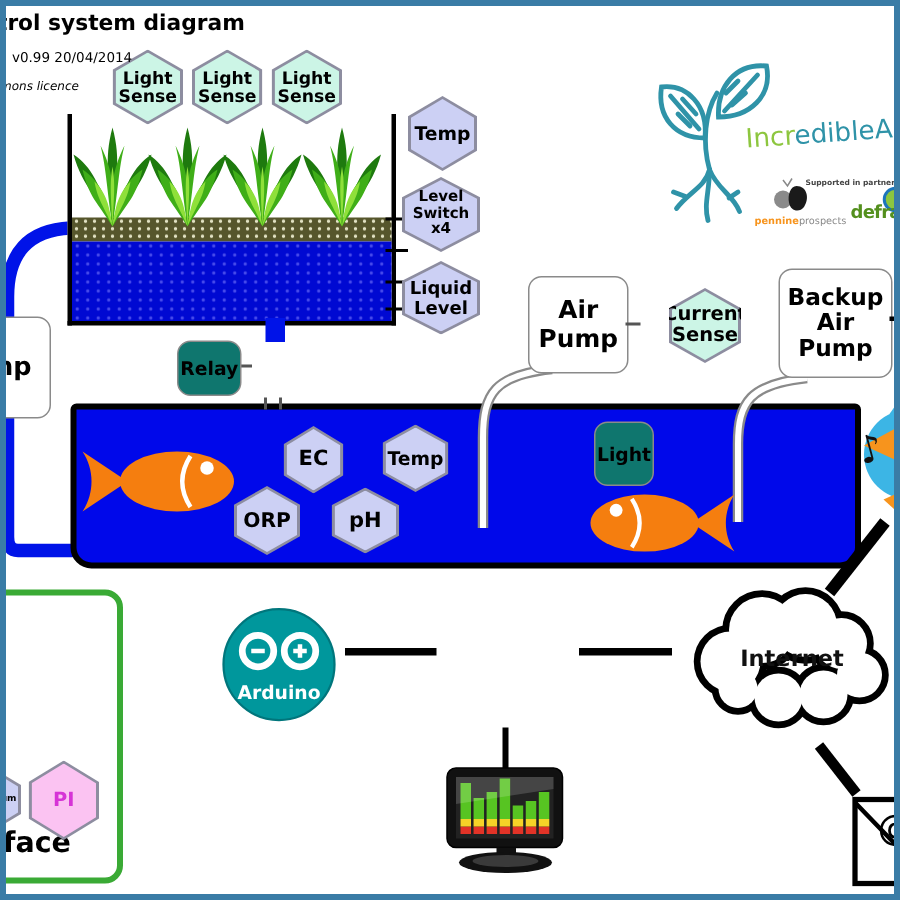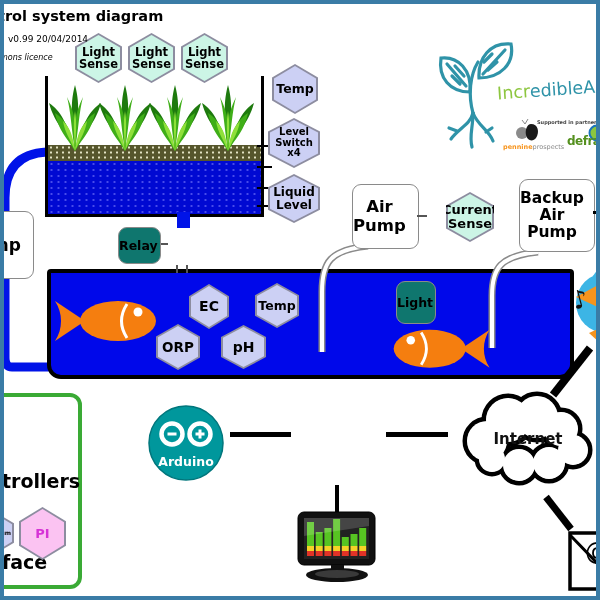--- a/index.html
+++ b/index.html
@@ -7,21 +7,21 @@
          font-family:"DejaVu Sans",sans-serif;color:#000;}
   #stage svg{position:absolute;left:0;top:0;pointer-events:none;}
   .abs{position:absolute;}
   .hex{position:absolute;display:flex;align-items:center;justify-content:center;text-align:center;
        font-weight:bold;white-space:pre-line;line-height:1.06;
        clip-path:polygon(50% 0,100% 27%,100% 73%,50% 100%,0 73%,0 27%);background:#8d8da0;z-index:5;}
   .hex::before{content:"";position:absolute;inset:2px;
        clip-path:polygon(50% 0,100% 27%,100% 73%,50% 100%,0 73%,0 27%);background:var(--f);}
   .hex>span{position:relative;z-index:1;}
   .lav{--f:#ccd0f4;} .mint{--f:#ccf5e6;} .pinkhex{--f:#fbc3f2;}
-  .rbox{position:absolute;display:flex;align-items:center;justify-content:flex-start;text-align:center;
+  .rbox{position:absolute;display:flex;align-items:center;justify-content:center;text-align:center;
         font-weight:bold;background:#fff;border:1.6px solid #8a8a8a;border-radius:9px;
         white-space:pre-line;line-height:1.1;z-index:5;}
   .pink{background:#0f766e;}
   .lineh{position:absolute;background:#000;z-index:5;}
   .tick{position:absolute;background:#000;width:15px;height:2px;z-index:4;}
   .frame{position:absolute;inset:0;border:4px solid #3a7ca6;z-index:9;pointer-events:none;}
   .bed{position:absolute;left:45px;top:76px;width:213px;height:138px;background:#fff;
        border-left:3.5px solid #000;border-right:3.5px solid #000;border-bottom:3.5px solid #000;z-index:2;}
   .gravel{position:absolute;left:0;right:0;top:69px;height:16px;background-color:#56562c;
        background-image:radial-gradient(circle,rgba(235,235,205,.95) .8px,transparent 1.4px);background-size:6px 5px;}
@@ -121,21 +121,20 @@
   <div class="hex lav" style="left:268px;top:174px;width:52px;height:49px;font-size:12px"><span>Liquid
 Level</span></div>
   <div class="hex mint" style="left:446px;top:192px;width:48px;height:50px;font-size:13px"><span>Current
 Sense</span></div>
   <div class="hex lav" style="left:189px;top:284px;width:40px;height:45px;font-size:14px"><span>EC</span></div>
   <div class="hex lav" style="left:255px;top:283px;width:44px;height:45px;font-size:12.5px"><span>Temp</span></div>
   <div class="hex lav" style="left:156px;top:324px;width:44px;height:46px;font-size:13.5px"><span>ORP</span></div>
   <div class="hex lav" style="left:221px;top:325px;width:45px;height:44px;font-size:14px"><span>pH</span></div>
 
   <div class="legendbox"></div>
-  <div class="legendtxt" style="left:2px;top:470px">trollers</div>
   <div class="legendtxt" style="left:2px;top:551px">face</div>
   <div class="hex lav" style="left:-24px;top:512px;width:38px;height:42px;font-size:6px;z-index:6;justify-content:flex-end;padding-right:3px;box-sizing:border-box"><span>um</span></div>
   <div class="hex pinkhex" style="left:19px;top:507px;width:47px;height:53px;font-size:13px;color:#d633d6;z-index:6"><span>PI</span></div>
 
   <div class="lineh" style="left:230px;top:432px;width:61px;height:5px"></div>
   <div class="lineh" style="left:386px;top:432px;width:62px;height:5px"></div>
   <div class="lineh" style="left:335px;top:485px;width:4px;height:28px"></div>
 
   <svg width="600" height="600" style="z-index:6">
 

